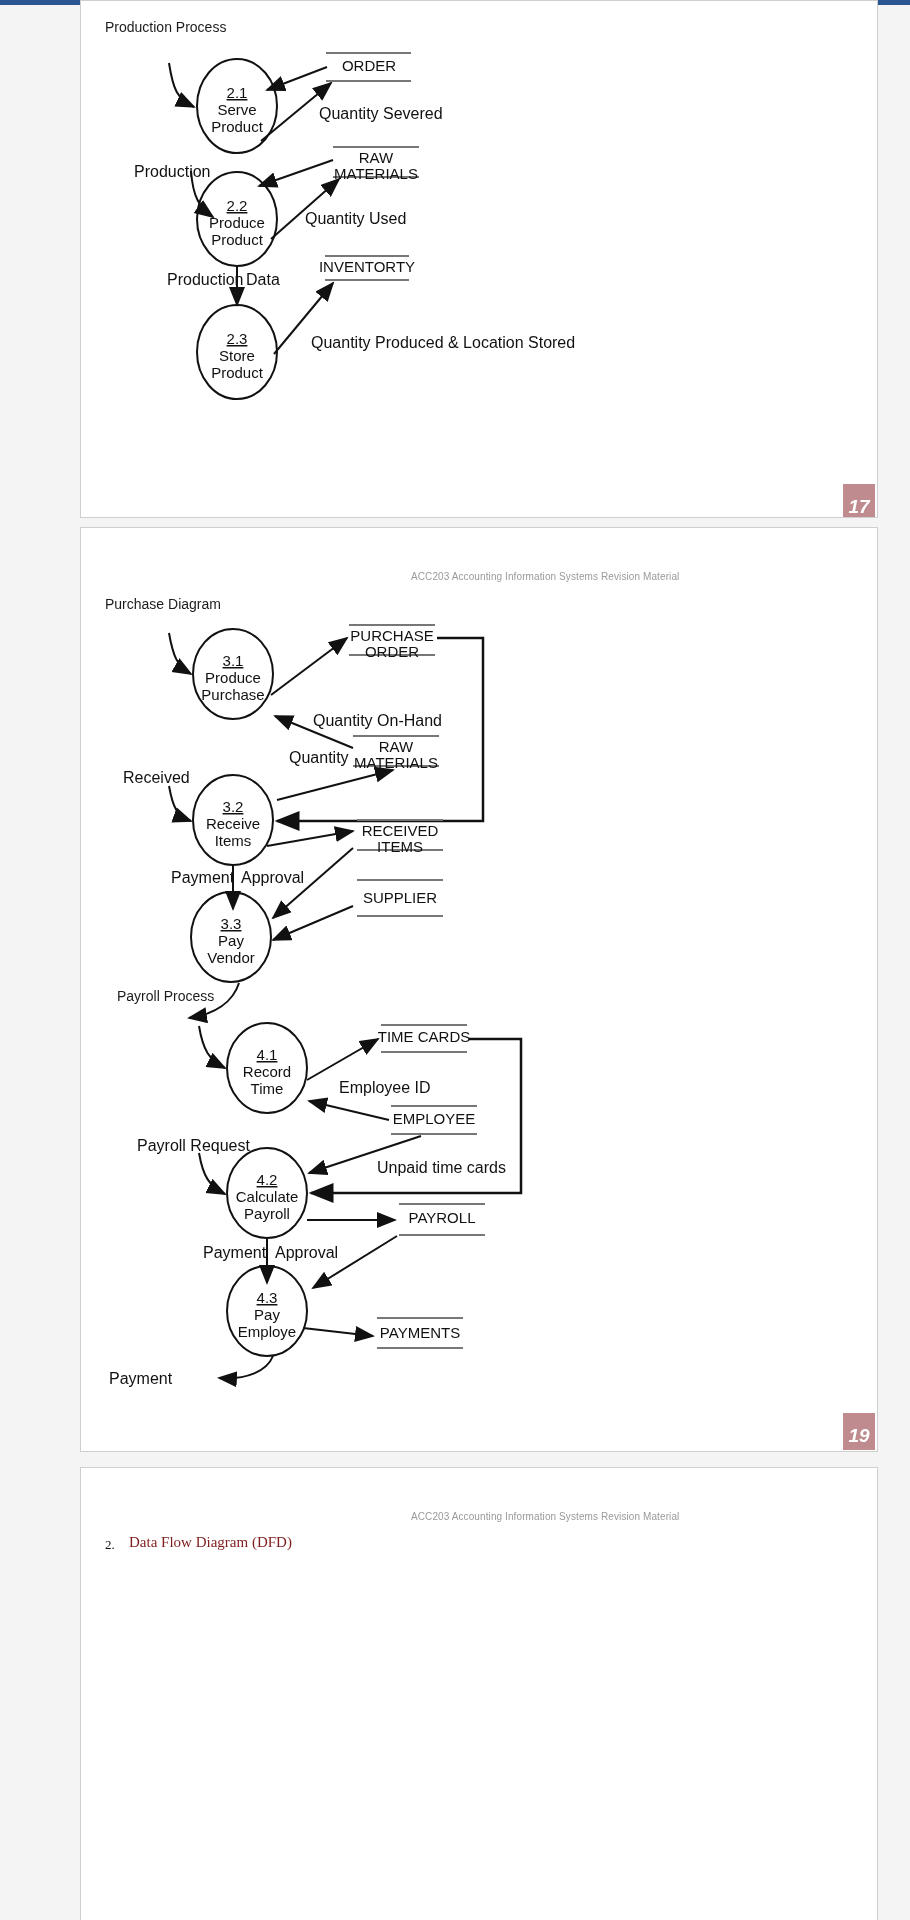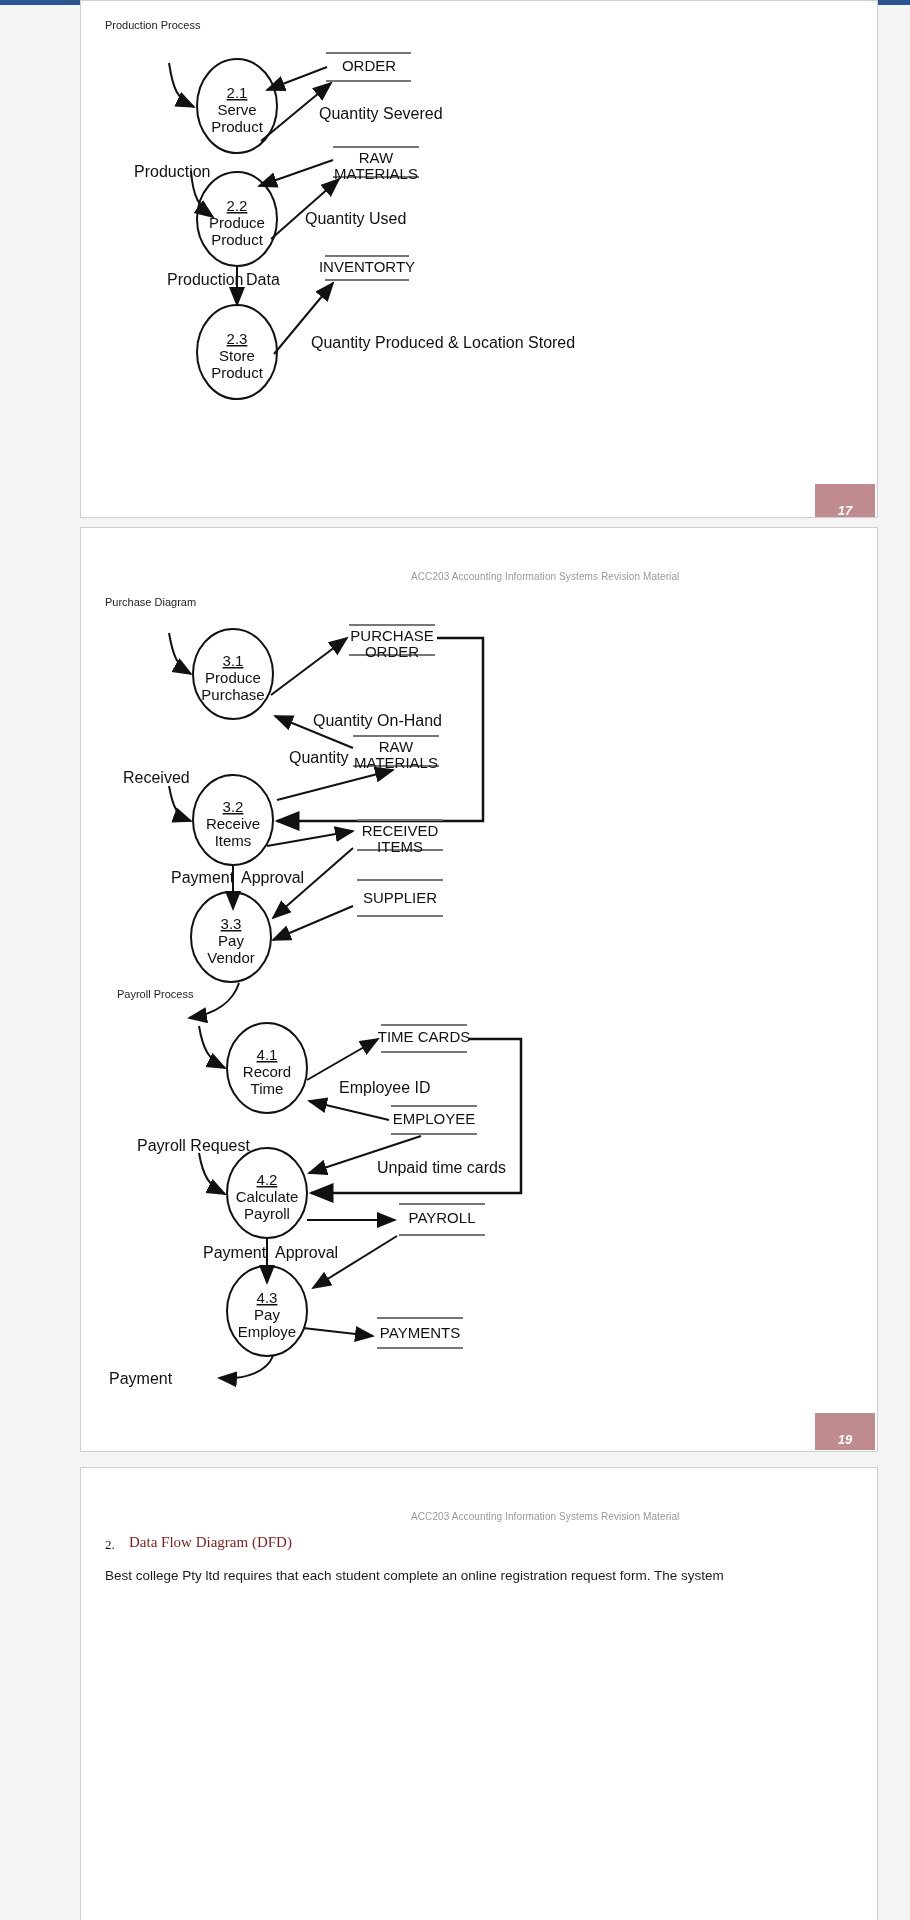--- a/index.html
+++ b/index.html
@@ -22,43 +22,43 @@
     position:absolute;
     left:80px;width:798px;
     background:#ffffff;
     border:1px solid #cfcfcf;
     box-sizing:border-box;
     overflow:hidden;
   }
   .page-badge{
     position:absolute;
     right:2px;
-    width:60px;height:40px;
+    width:32px;height:40px;
     background:#c08b8e;
     color:#ffffff;
     font-style:italic;
     font-weight:bold;
-    font-size:13px;
+    font-size:19px;
     display:flex;
     align-items:flex-end;
     justify-content:center;
     padding-bottom:3px;
     box-sizing:border-box;
     border-bottom:3px solid #ffffff;
   }
   .runhead{
     position:absolute;
     font-size:10px;
     color:#9a9a9a;
     letter-spacing:.1px;
     white-space:nowrap;
   }
   .section-label{
     position:absolute;
-    font-size:11px;
+    font-size:14px;
     color:#1c1c1c;
     white-space:nowrap;
   }
   .body-num{
     position:absolute;
     font-family:"Liberation Serif", serif;
     font-size:13px;color:#111;
   }
   .body-head{
     position:absolute;
@@ -268,16 +268,15 @@
   </div>
 
   <div class="page" style="top:1462px;height:460px;">
 
     <div class="runhead" style="left:330px;top:43px;">ACC203 Accounting Information Systems Revision Material</div>
 
     <div class="body-num" style="left:24px;top:69px;">2.</div>
 
     <div class="body-head" style="left:48px;top:66px;">Data Flow Diagram (DFD)</div>
 
-    <div class="body-para" style="left:24px;top:100px;">Best college Pty ltd requires that each student complete an online registration request form. The system</div>
   </div>
 
 </div>
 
 </body></html>

